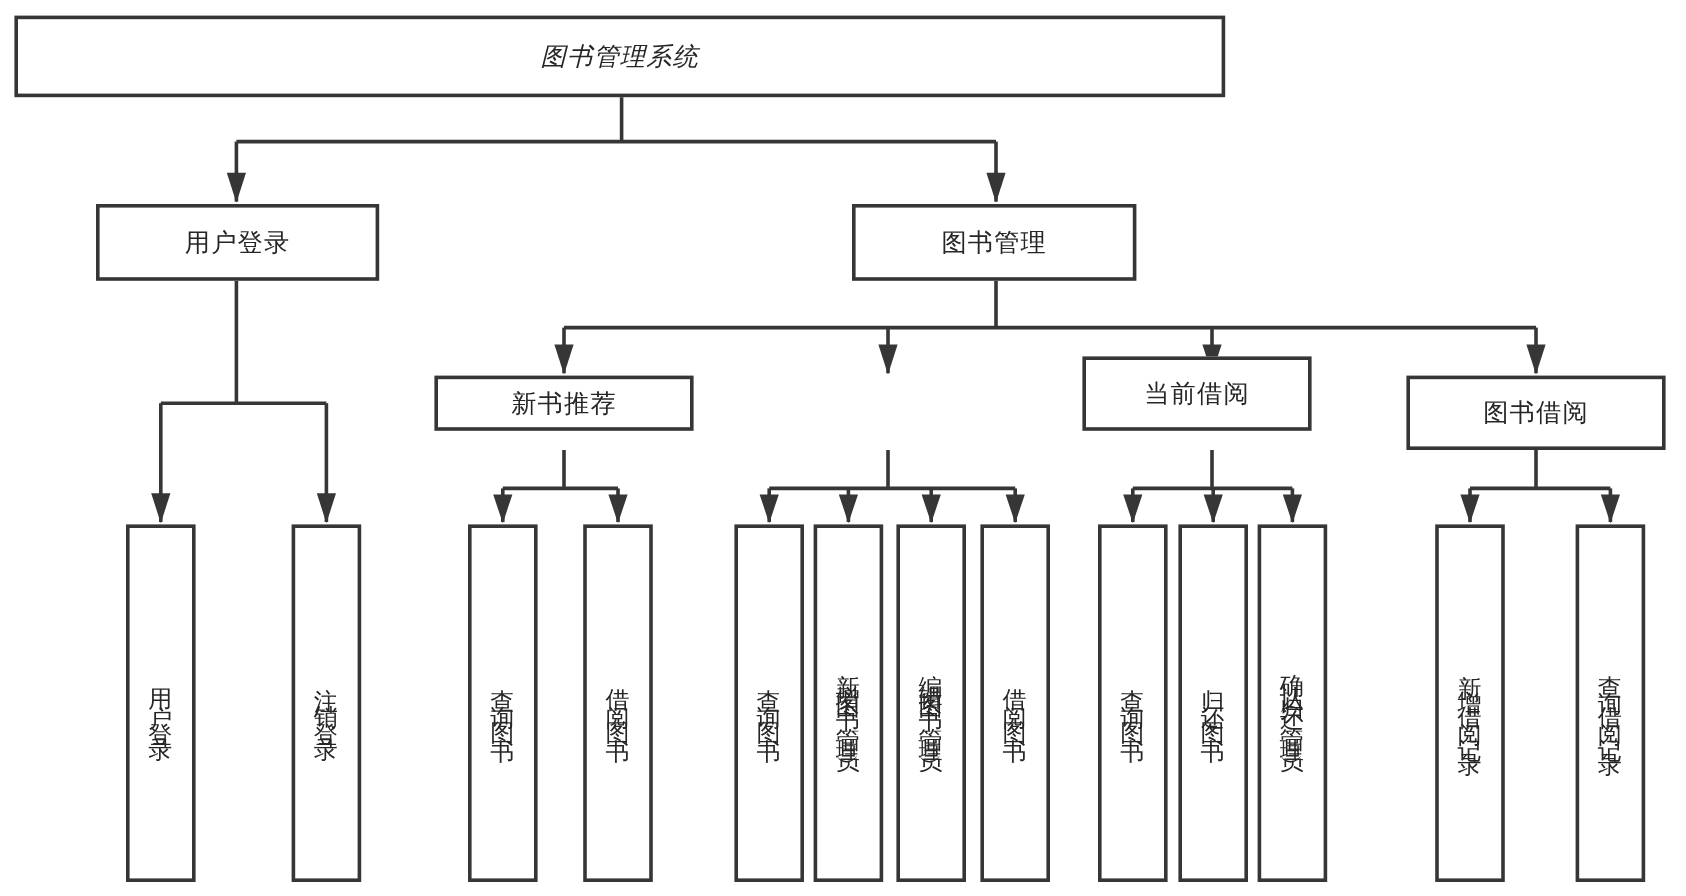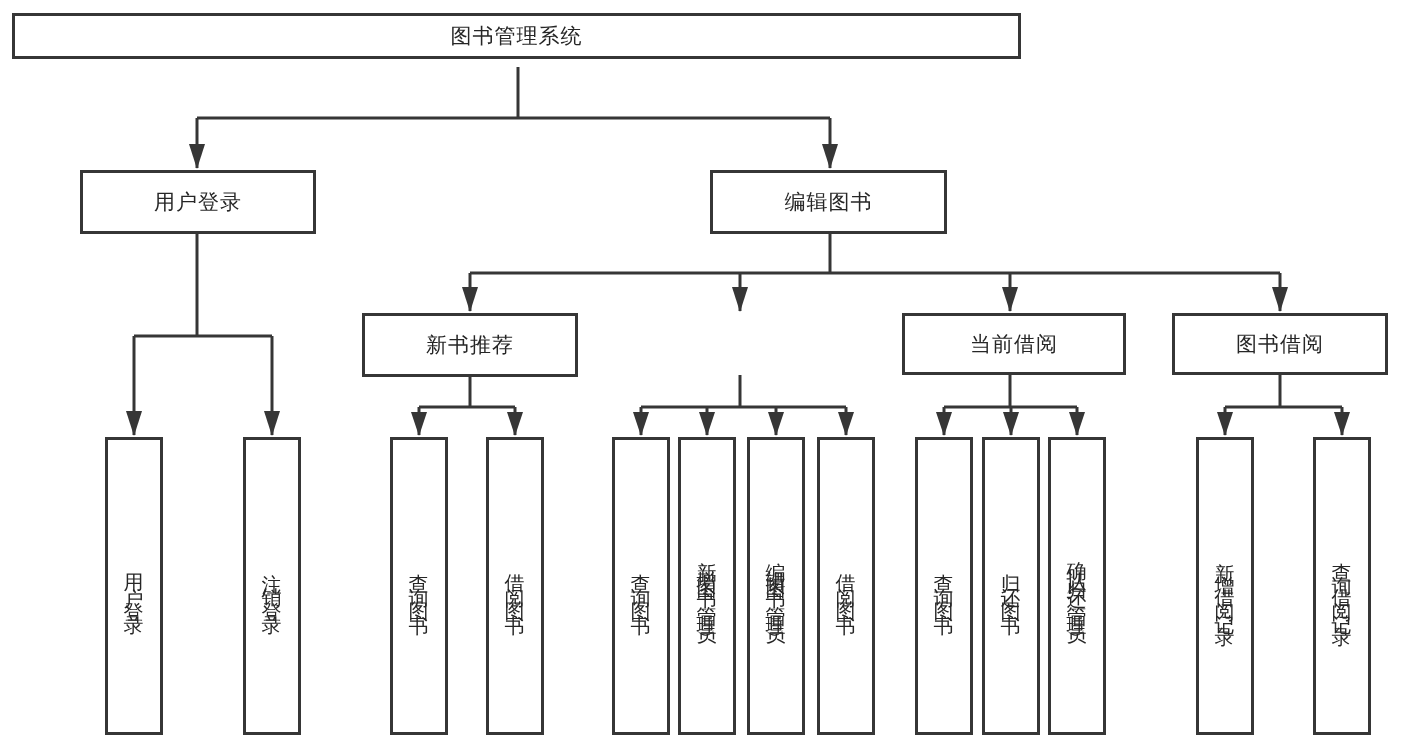--- a/index.html
+++ b/index.html
@@ -124,35 +124,35 @@
     <polygon points="1069,412 1085,412 1077,436"></polygon>
 
     <line x1="1280" y1="375" x2="1280" y2="407"></line>
     <line x1="1225" y1="407" x2="1342" y2="407"></line>
     <line x1="1225" y1="407" x2="1225" y2="435"></line>
     <polygon points="1217,412 1233,412 1225,436"></polygon>
     <line x1="1342" y1="407" x2="1342" y2="435"></line>
     <polygon points="1334,412 1350,412 1342,436"></polygon>
   </svg>
 
-  <div class="node h-node" style="left:12px; top:13px; width:1009px; height:46px;">
+  <div class="node h-node" style="left:12px; top:13px; width:1009px; height:68px;font-style:italic;">
     <span>图书管理系统</span>
   </div>
 
   <div class="node h-node" style="left:80px; top:170px; width:236px; height:64px;">
     <span>用户登录</span>
   </div>
   <div class="node h-node" style="left:710px; top:170px; width:237px; height:64px;">
-    <span>编辑图书</span>
-  </div>
-
-  <div class="node h-node" style="left:362px; top:313px; width:216px; height:64px;">
+    <span>图书管理</span>
+  </div>
+
+  <div class="node h-node" style="left:362px; top:313px; width:216px; height:46px;">
     <span>新书推荐</span>
   </div>
-  <div class="node h-node" style="left:902px; top:313px; width:224px; height:62px;">
+  <div class="node h-node" style="left:902px; top:297px; width:191px; height:62px;">
     <span>当前借阅</span>
   </div>
   <div class="node h-node" style="left:1172px; top:313px; width:216px; height:62px;">
     <span>图书借阅</span>
   </div>
 
   <div class="node leaf sp4" style="left:105px; top:437px; width:58px; height:298px;">
     <span>用户登录</span>
   </div>
   <div class="node leaf sp4" style="left:243px; top:437px; width:58px; height:298px;">

